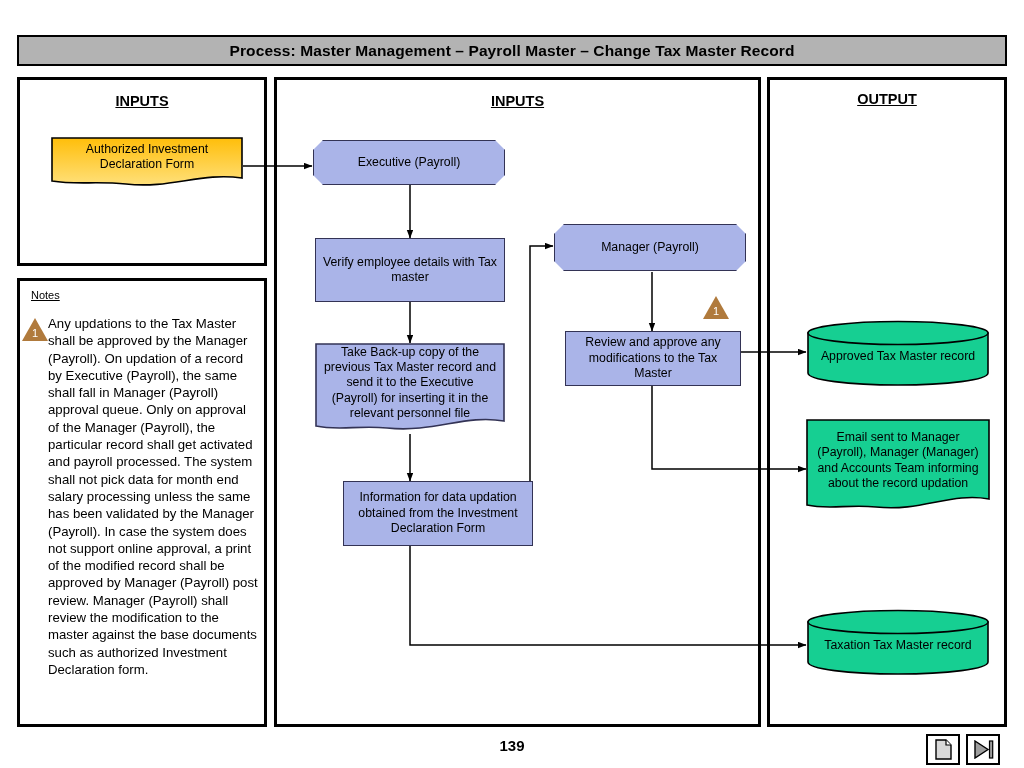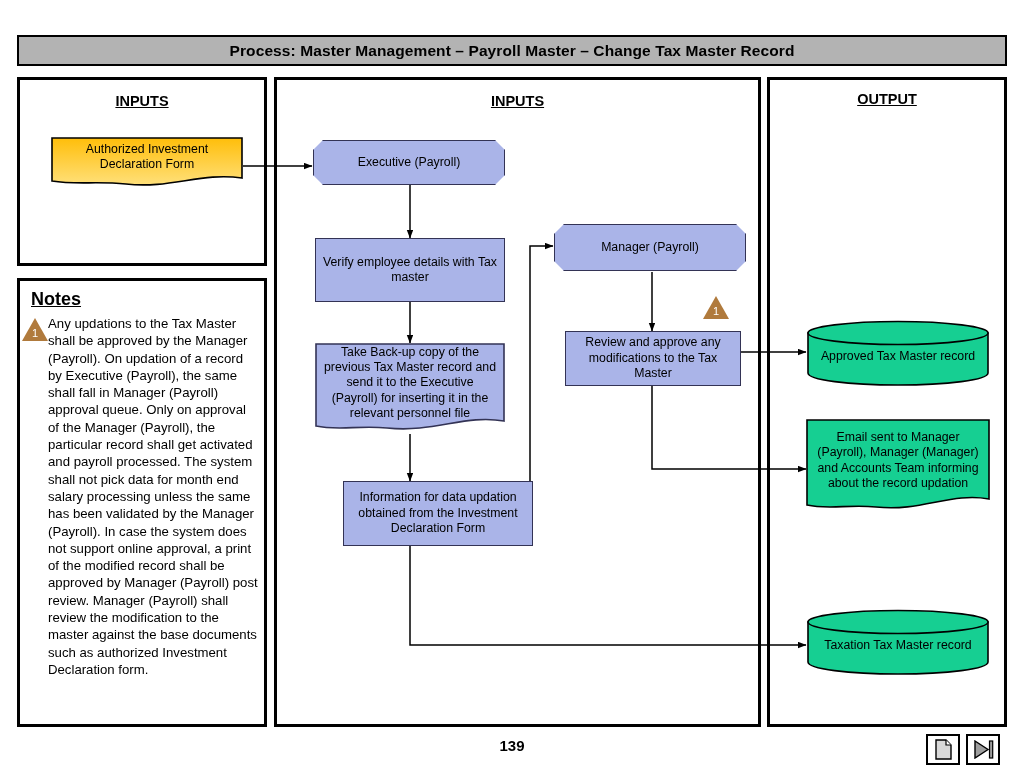--- a/index.html
+++ b/index.html
@@ -57,22 +57,22 @@
   }
   #head-inputs  { top: 13px; }
   #head-process { top: 13px; }
   #head-output  { top: 11px; }
 
   
   #notes-title {
     position: absolute;
     left: 31px;
     top: 289px;
-    font-size: 18px;
-    font-weight: bold;
+    font-size: 11px;
+    font-weight: normal;
     text-decoration: underline;
   }
   #notes-body {
     position: absolute;
     left: 48px;
     top: 315px;
     width: 212px;
     font-size: 13.2px;
     line-height: 17.3px;
     text-align: left;

